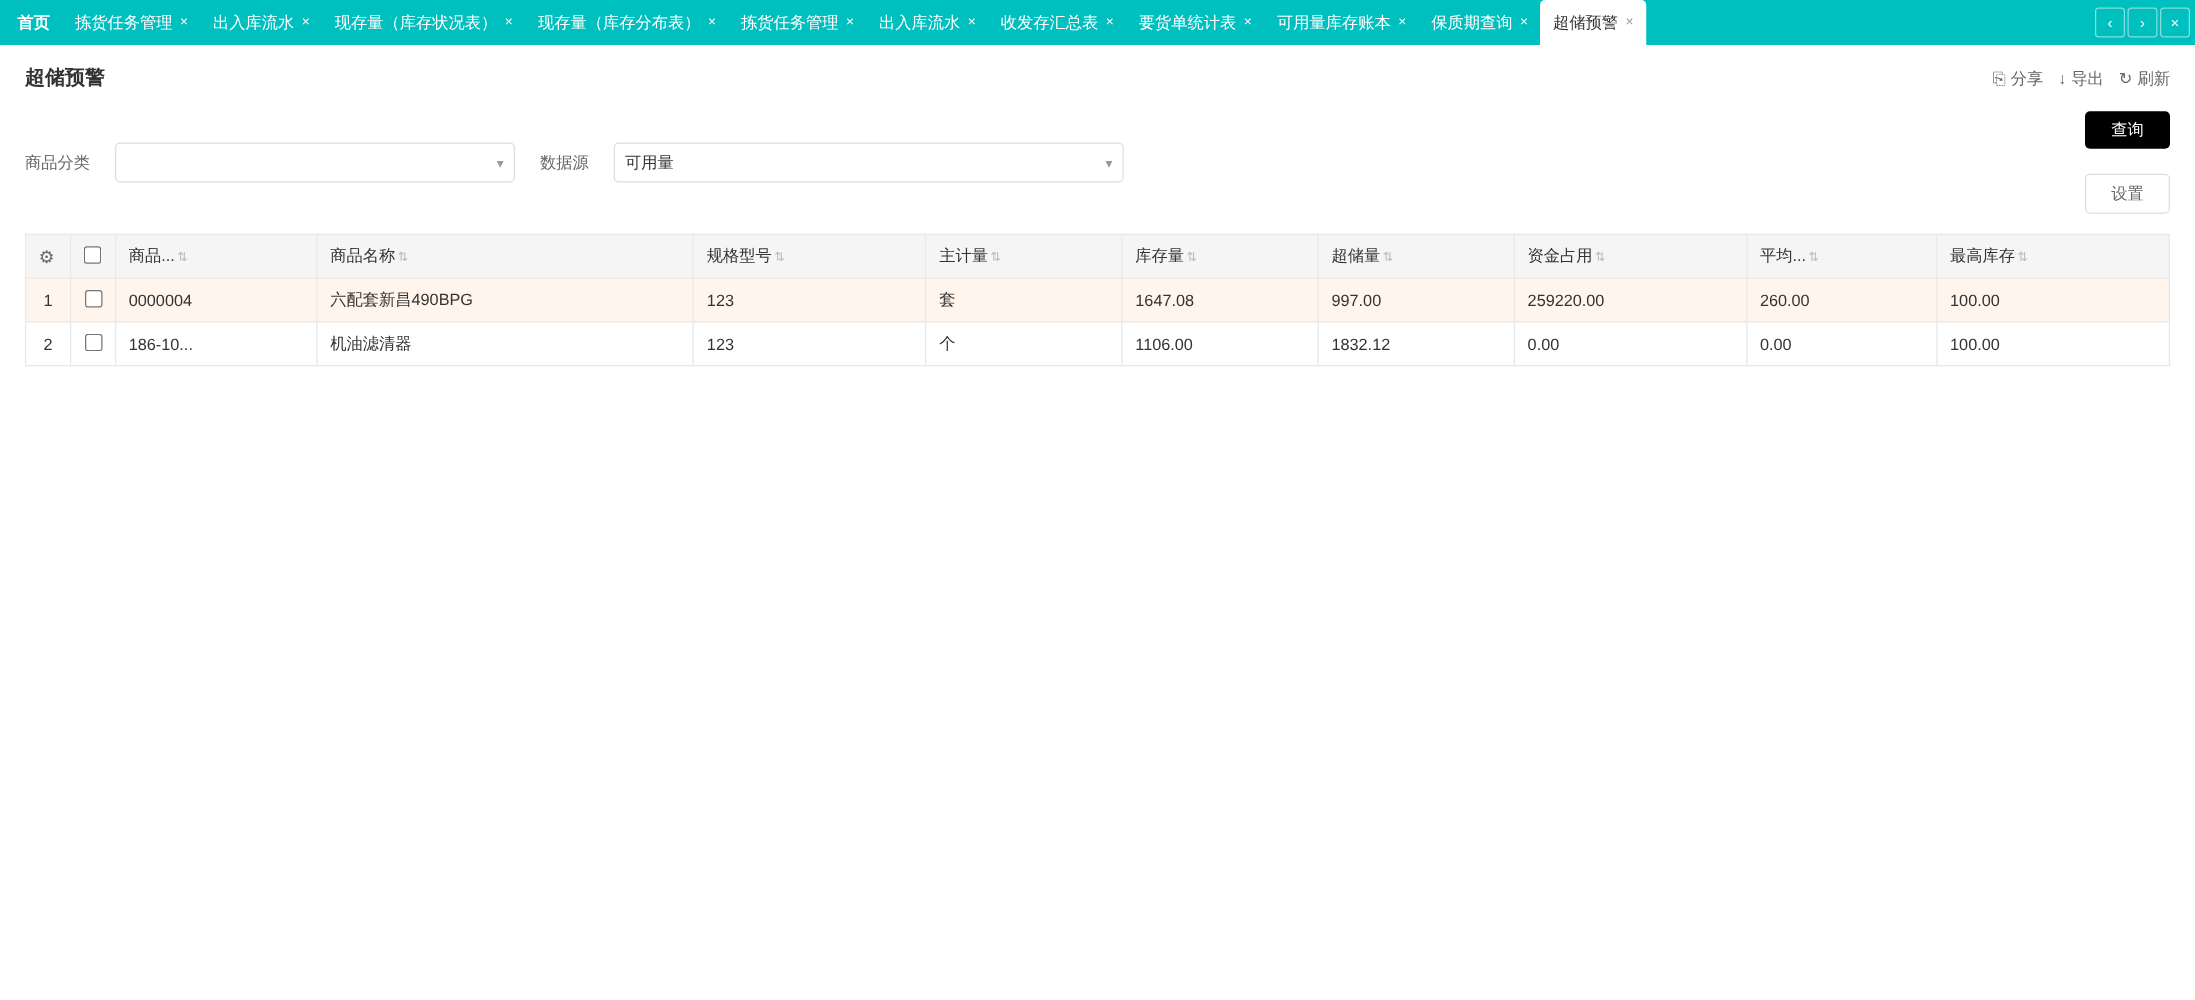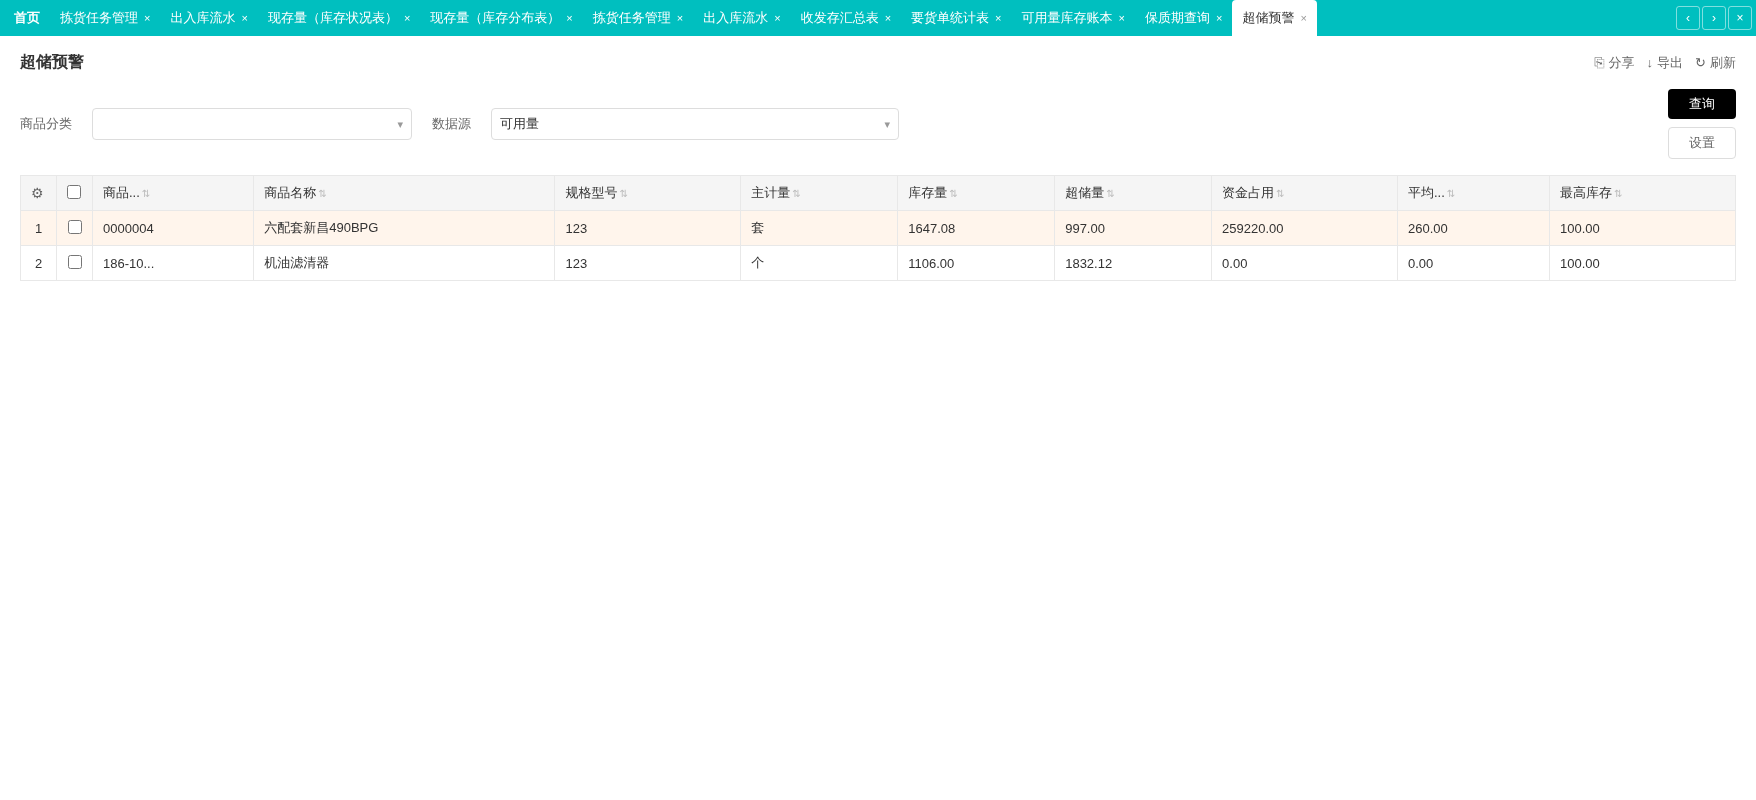--- a/index.html
+++ b/index.html
@@ -140,21 +140,21 @@
       font-size: 13px;
     }
     .btn-settings {
       background: #fff;
       color: #666;
       border: 1px solid #ddd;
       border-radius: 4px;
       padding: 6px 20px;
       cursor: pointer;
       font-size: 13px;
-      margin-top: 4px;
+      margin-top: 16px;
     }
 
     .filter-buttons {
       display: flex;
       flex-direction: column;
       gap: 4px;
       margin-left: auto;
     }
 
     

